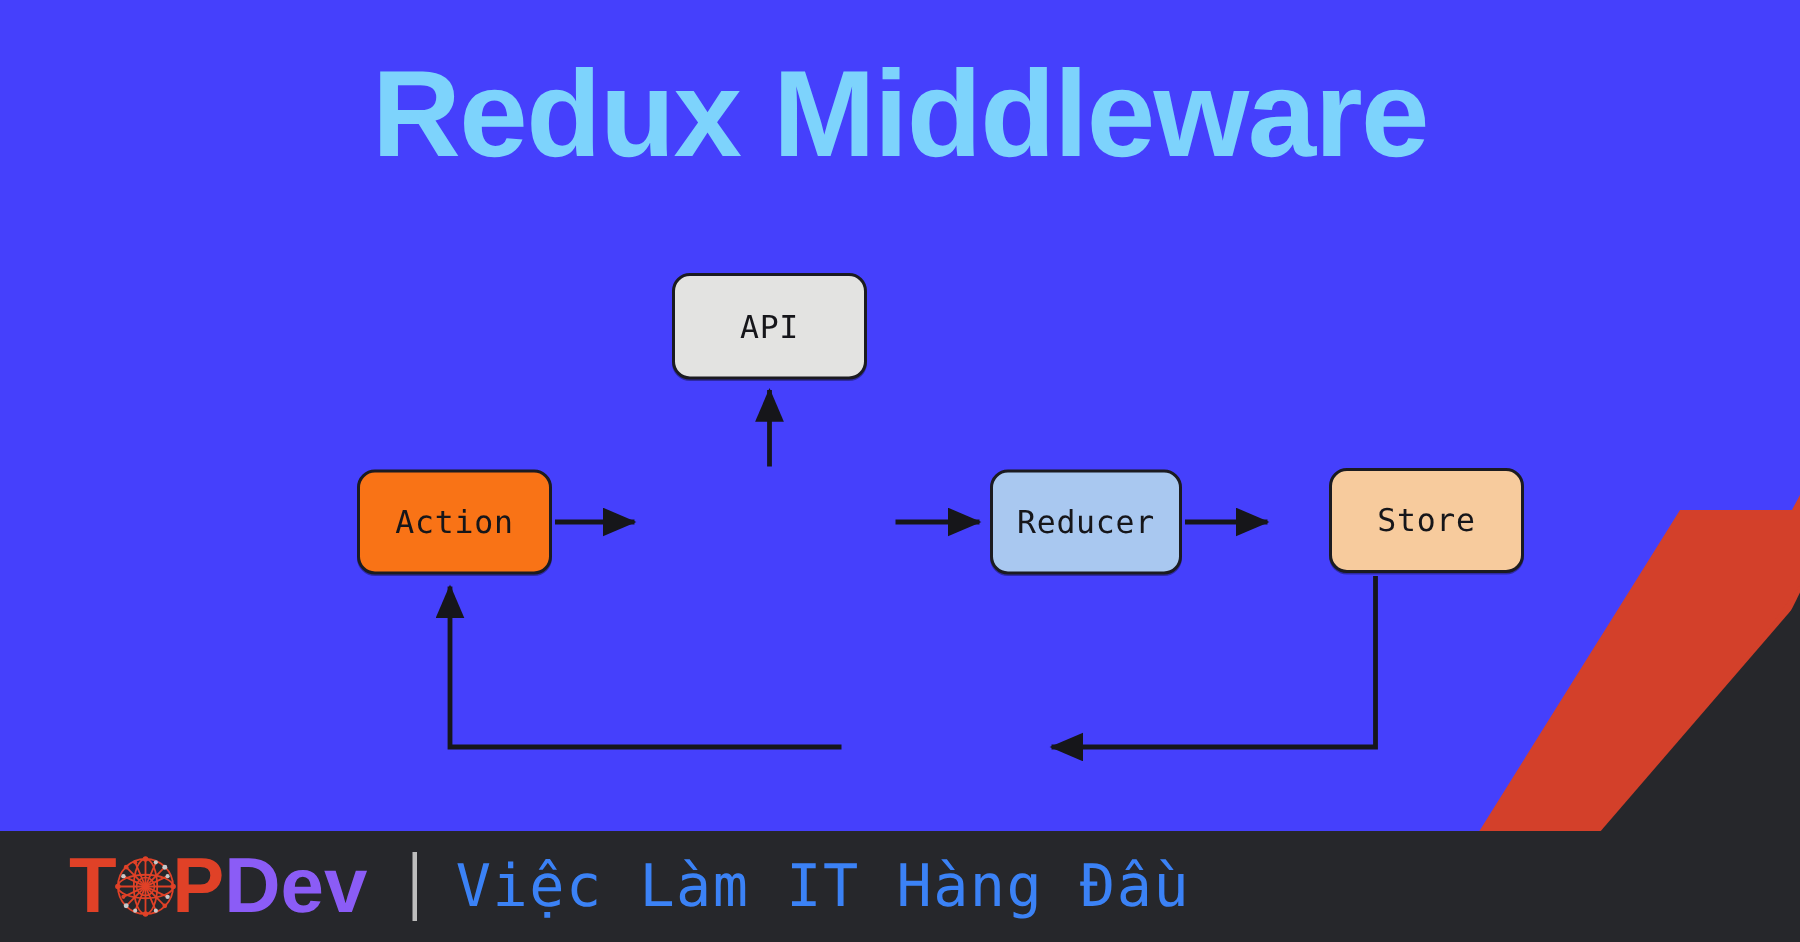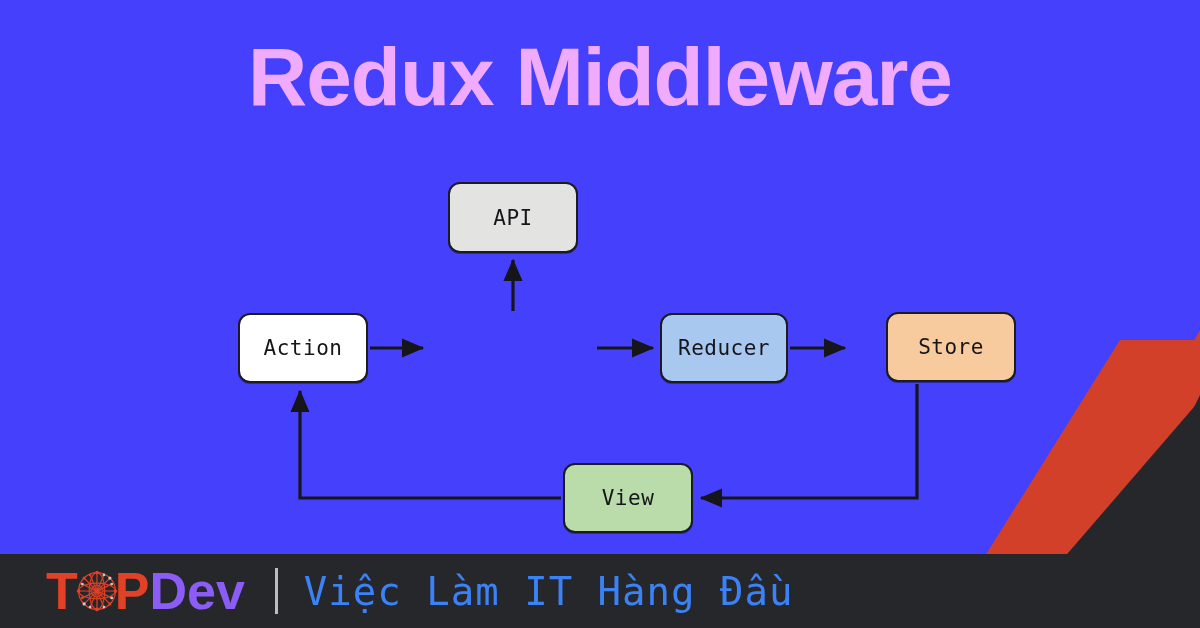--- a/index.html
+++ b/index.html
@@ -25,21 +25,21 @@
     pointer-events: none;
   }
 
   
   #title {
     position: absolute;
     top: 34px;
     left: 0;
     width: 1200px;
     text-align: center;
-    color: #f0abfc;
+    color: #7dd3fc;
     font-family: "Liberation Sans", sans-serif;
     font-weight: bold;
     font-size: 82px;
     letter-spacing: -1px;
     line-height: 1.05;
     white-space: nowrap;
   }
 
   
   #diagram {
@@ -58,21 +58,21 @@
     display: flex;
     align-items: center;
     justify-content: center;
     font-family: "DejaVu Sans Mono", "Liberation Mono", monospace;
     font-size: 21px;
     color: #16161a;
     letter-spacing: 0.5px;
     box-shadow: 0 1px 0 rgba(0,0,0,.35);
   }
   #node-api        { left:448px; top:182px; width:130px; height:71px; background:#e3e3e1; }
-  #node-action     { left:238px; top:313px; width:130px; height:70px; background:#ffffff; }
+  #node-action     { left:238px; top:313px; width:130px; height:70px; background:#f97316; }
   #node-middleware { left:430px; top:313px; width:165px; height:70px; background:#bcb0dc; }
   #node-reducer    { left:660px; top:313px; width:128px; height:70px; background:#a9c8f0; }
   #node-store      { left:886px; top:312px; width:130px; height:70px; background:#f7cb9d; }
   #node-view       { left:563px; top:463px; width:130px; height:70px; background:#b9dcaa; }
 
   
   #footer {
     position: absolute;
     left: 0;
     top: 554px;
@@ -156,21 +156,20 @@
 
       <path d="M917,384 L917,498 L701,498" fill="none" stroke="#16161a" stroke-width="3.2" marker-end="url(#arrowhead)"></path>
 
       <path d="M561,498 L300,498 L300,391" fill="none" stroke="#16161a" stroke-width="3.2" marker-end="url(#arrowhead)"></path>
     </svg>
 
     <div class="node" id="node-api">API</div>
     <div class="node" id="node-action">Action</div>
     <div class="node" id="node-reducer">Reducer</div>
     <div class="node" id="node-store">Store</div>
-    <div class="node" id="node-view">View</div>
   </div>
 
   <div id="footer">
     <div id="footer-inner">
 
       <div id="logo">
         <span class="logo-letter logo-t">T</span>
 
         <svg id="logo-globe" viewBox="0 0 100 100">
           <g stroke="#e04127" stroke-width="2.6" fill="none">

